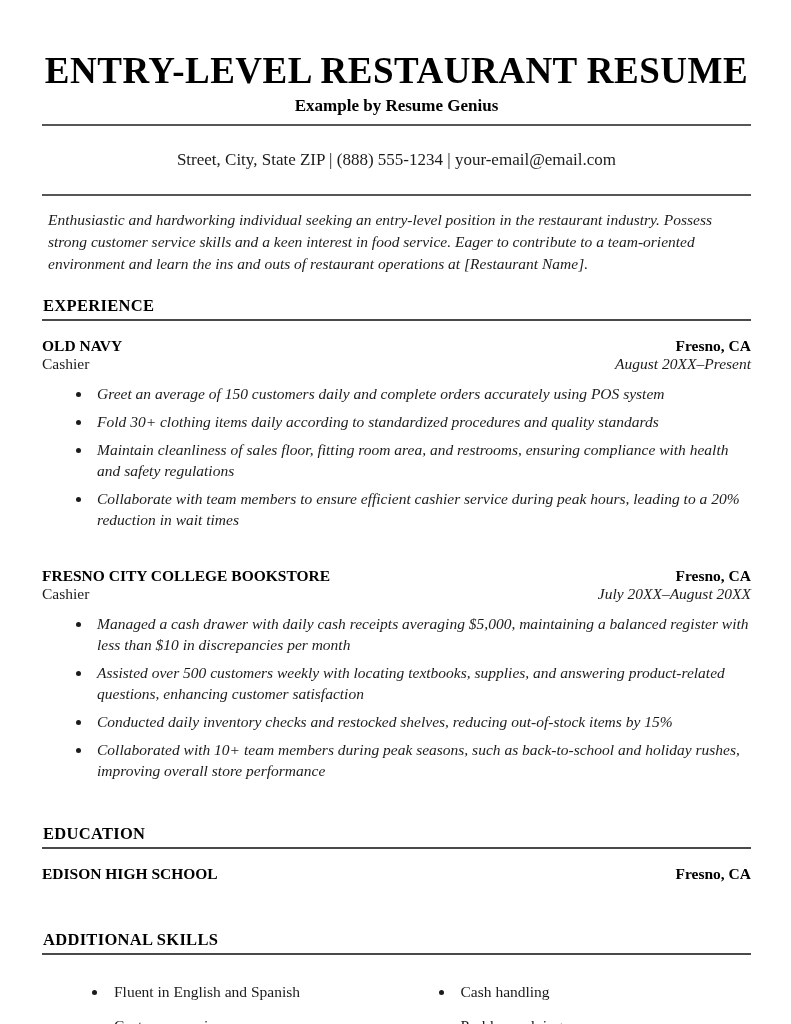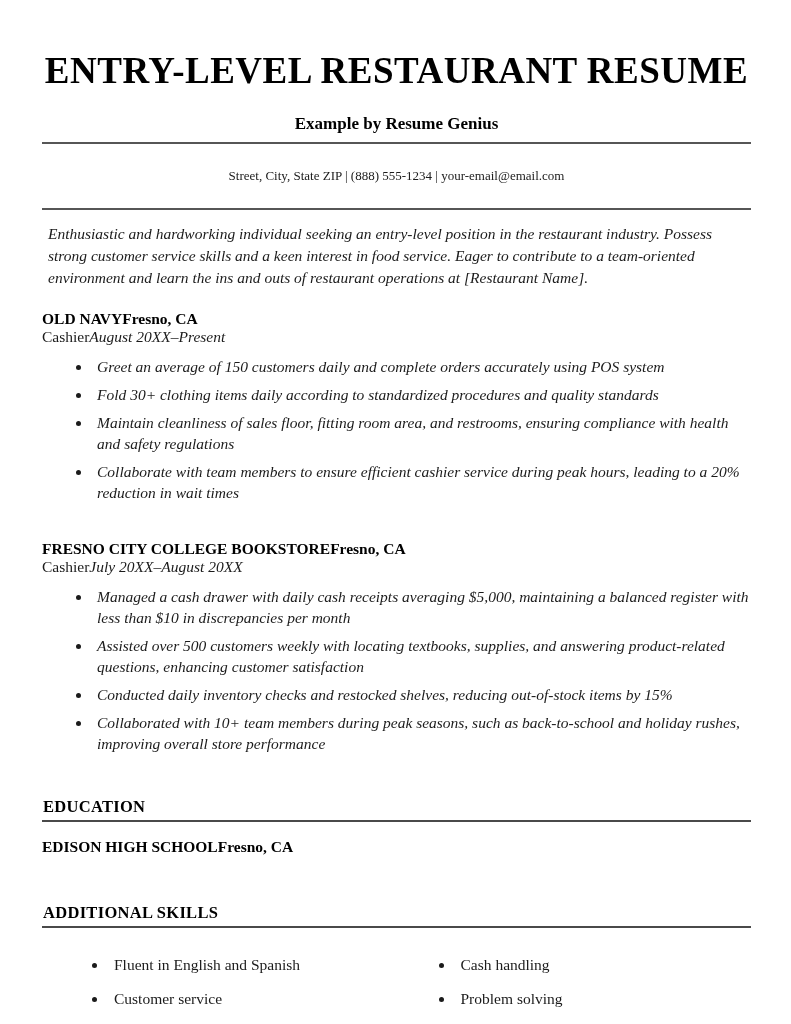--- a/index.html
+++ b/index.html
@@ -26,35 +26,35 @@
     margin: 0;
     text-align: center;
     font-size: 37px;
     line-height: 42px;
     font-weight: 700;
     letter-spacing: 0.5px;
     color: #000000;
     white-space: nowrap;
   }
   .doc-subtitle {
-    margin: 22px 0 0 0;
+    margin: 4px 0 0 0;
     text-align: center;
     font-size: 17px;
     font-weight: 700;
     color: #000000;
   }
   .rule {
     border: none;
     border-top: 2px solid #565656;
     margin: 0;
   }
   .rule-header-top { margin-top: 8px; }
   .contact-line {
     text-align: center;
-    font-size: 13px;
+    font-size: 17px;
     margin: 24px 0;
     color: #1b1b1b;
   }
 
   
   .summary {
     margin: 13px 6px 0 6px;
     text-align: left;
     font-style: italic;
     font-size: 15.5px;
@@ -74,20 +74,21 @@
     padding: 0 0 3px 1px;
   }
   #education-section { margin-top: 43px; font-family: Liberation Serif, serif; }
   #skills-section { margin-top: 47px; }
 
   
   .entry { margin-top: 16px; }
   .entry + .entry { margin-top: 37px; }
   .entry-row {
     display: flex;
+    justify-content: space-between;
     align-items: baseline;
     font-size: 15.5px;
     line-height: 18px;
   }
   .entry-org, .entry-loc { font-weight: 700; color: #000000; }
   .entry-role { font-weight: 400; }
   .entry-dates { font-style: italic; }
 
   ul.bullets {
     margin: 10px 0 0 0;
@@ -128,20 +129,21 @@
 
   <h1 class="doc-title">ENTRY-LEVEL RESTAURANT RESUME</h1>
   <div class="doc-subtitle">Example by Resume Genius</div>
   <hr class="rule rule-header-top">
   <div class="contact-line">Street, City, State ZIP | (888) 555-1234 | your-email@email.com</div>
   <hr class="rule">
 
   <p class="summary">Enthusiastic and hardworking individual seeking an entry-level position in the restaurant industry. Possess strong customer service skills and a keen interest in food service. Eager to contribute to a team-oriented environment and learn the ins and outs of restaurant operations at [Restaurant Name].</p>
 
   <div class="section" id="experience-section">
+    <h2 class="section-heading">EXPERIENCE</h2>
 
     <div class="entry">
       <div class="entry-row">
         <span class="entry-org">OLD NAVY</span>
         <span class="entry-loc">Fresno, CA</span>
       </div>
       <div class="entry-row">
         <span class="entry-role">Cashier</span>
         <span class="entry-dates">August 20XX–Present</span>
       </div>

